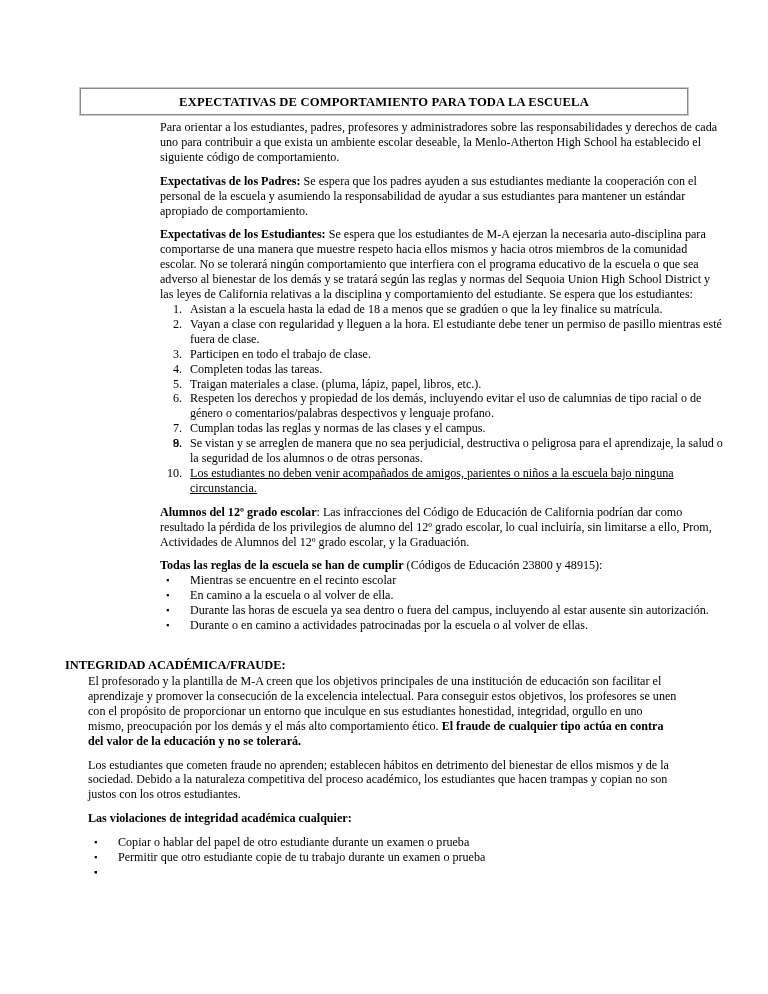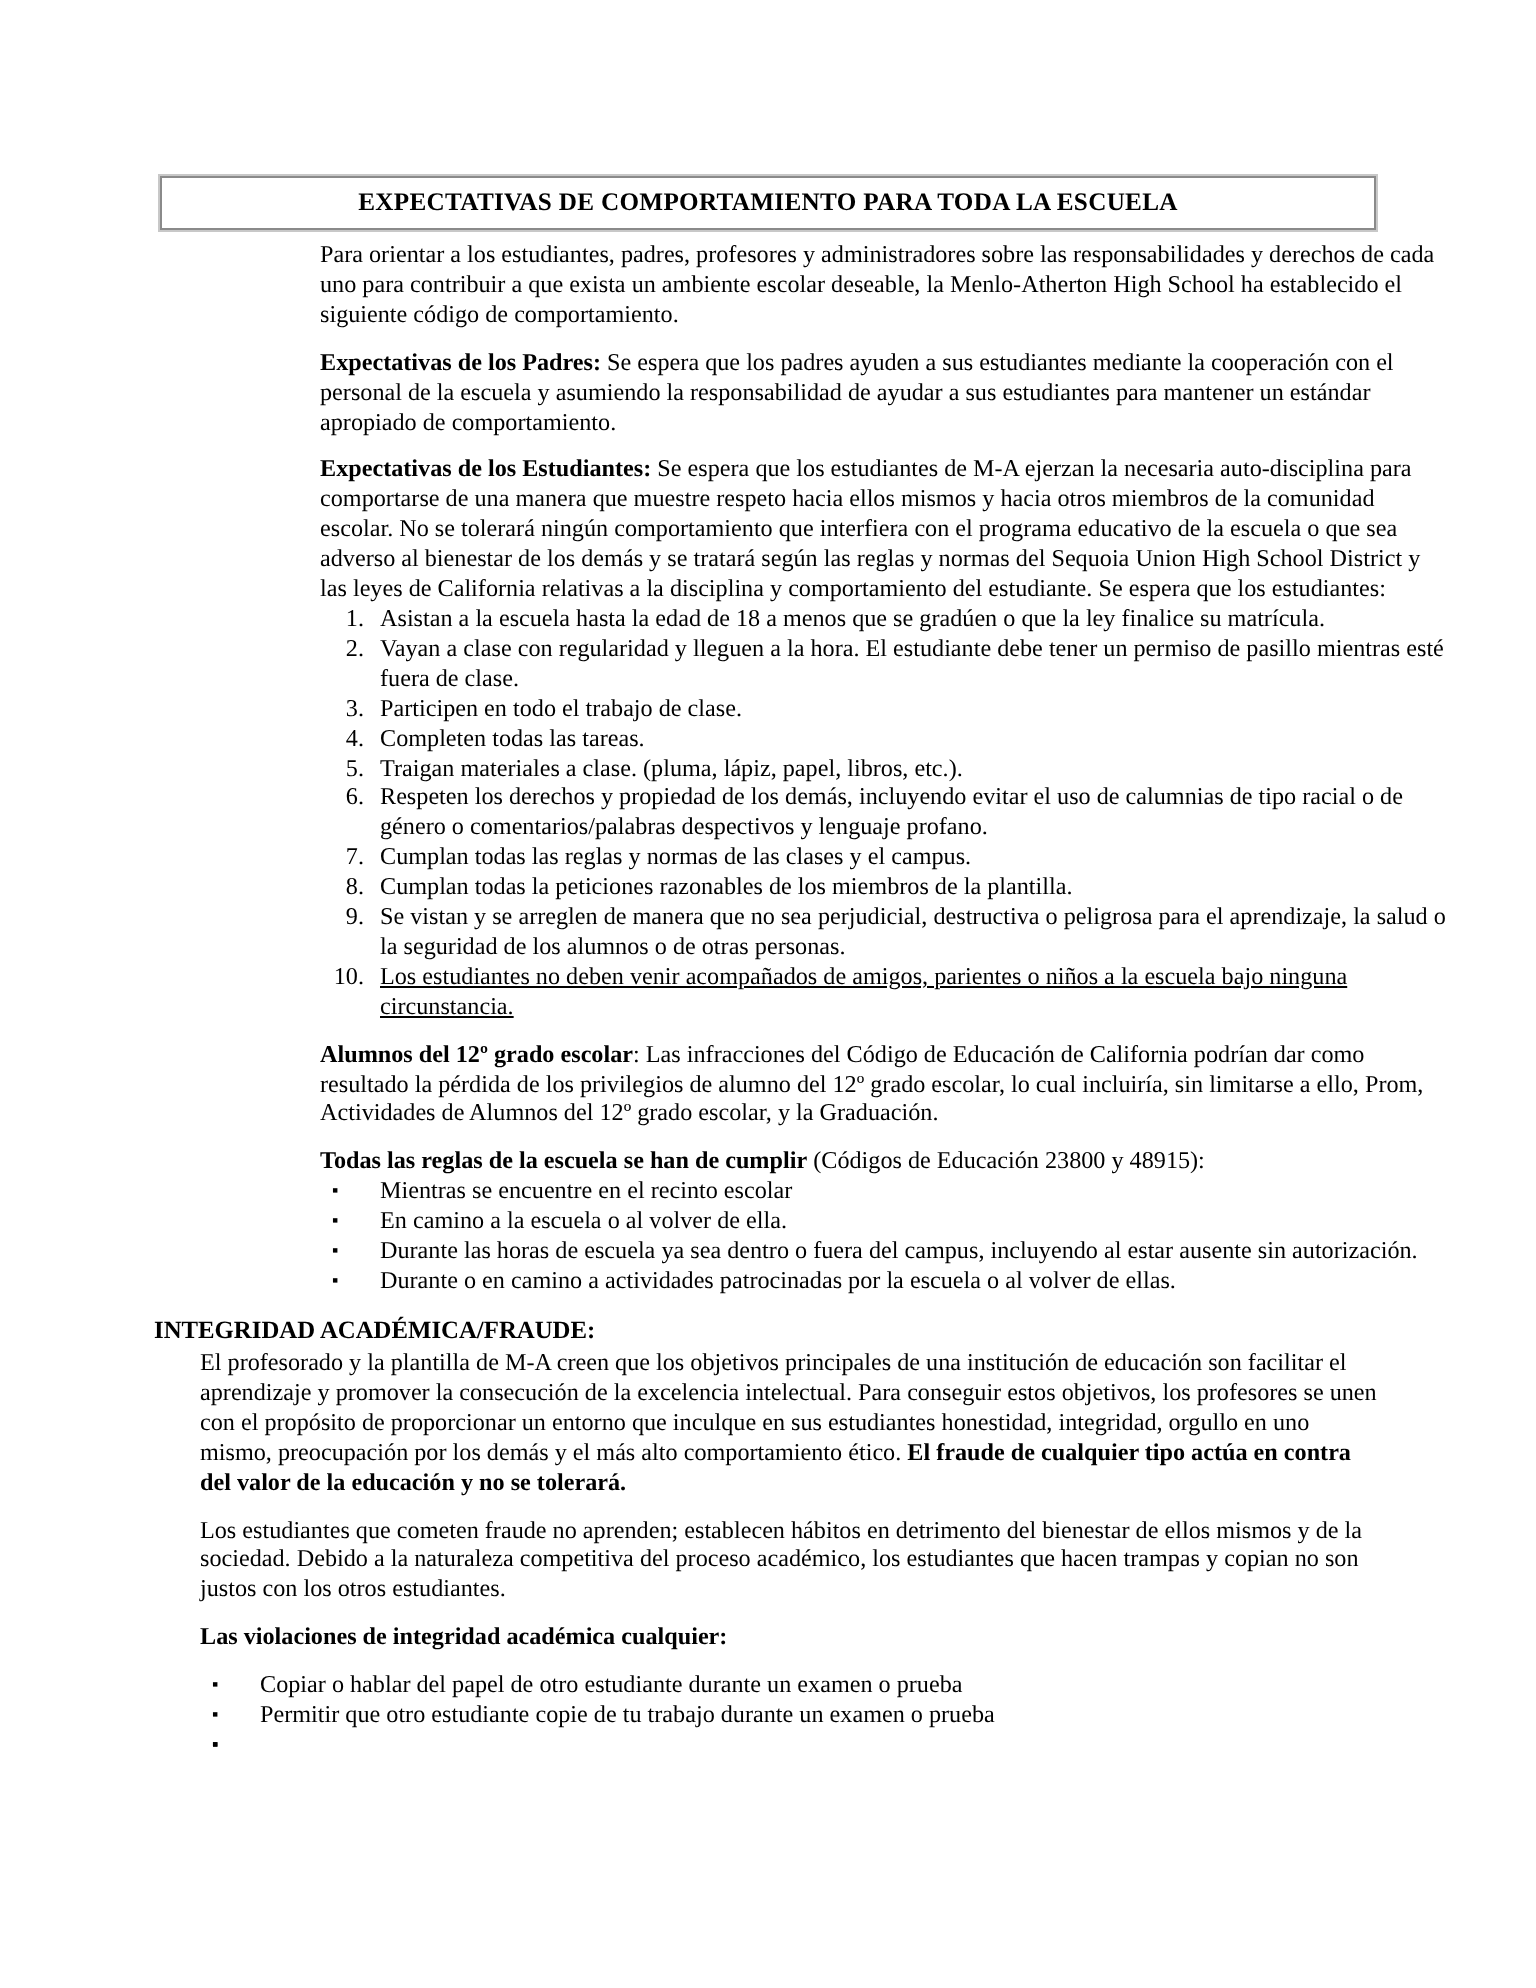--- a/index.html
+++ b/index.html
@@ -45,21 +45,21 @@
   
   .content {
     position: absolute;
     left: 112px;
     top: 120px;
     width: 566px;
     margin-left: 48px;
   }
   .content-wide {
     position: absolute;
-    left: 77px;
+    left: 65px;
     top: 658px;
     width: 613px;
   }
 
   p {
     margin: 0 0 9px 0;
     font-size: 12.1px;
     line-height: 14.9px;
     text-align: left;
   }
@@ -138,21 +138,21 @@
     <p class="tight"><b class="b">Expectativas de los Estudiantes:</b><span> Se espera que los estudiantes de M-A ejerzan la necesaria auto-disciplina para comportarse de una manera que muestre respeto hacia ellos mismos y hacia otros miembros de la comunidad escolar. No se tolerará ningún comportamiento que interfiera con el programa educativo de la escuela o que sea adverso al bienestar de los demás y se tratará según las reglas y normas del Sequoia Union High School District y las leyes de California relativas a la disciplina y comportamiento del estudiante. Se espera que los estudiantes:</span></p>
 
     <ol class="numlist" id="students-list">
         <li><span class="num">1.</span><span>Asistan a la escuela hasta la edad de 18 a menos que se gradúen o que la ley finalice su matrícula.</span></li>
         <li><span class="num">2.</span><span>Vayan a clase con regularidad y lleguen a la hora. El estudiante debe tener un permiso de pasillo mientras esté fuera de clase.</span></li>
         <li><span class="num">3.</span><span>Participen en todo el trabajo de clase.</span></li>
         <li><span class="num">4.</span><span>Completen todas las tareas.</span></li>
         <li><span class="num">5.</span><span>Traigan materiales a clase. (pluma, lápiz, papel, libros, etc.).</span></li>
         <li><span class="num">6.</span><span>Respeten los derechos y propiedad de los demás, incluyendo evitar el uso de calumnias de tipo racial o de género o comentarios/palabras despectivos y lenguaje profano.</span></li>
         <li><span class="num">7.</span><span>Cumplan todas las reglas y normas de las clases y el campus.</span></li>
-        <li><span class="num">8.</span><span>Cumplan todas la peticiones razonables de los miembros de la plantilla.</span></li>
+        <li><span class="num">8.</span></li>
         <li><span class="num">9.</span><span>Se vistan y se arreglen de manera que no sea perjudicial, destructiva o peligrosa para el aprendizaje, la salud o la seguridad de los alumnos o de otras personas.</span></li>
         <li><span class="num">10.</span><span class="u">Los estudiantes no deben venir acompañados de amigos, parientes o niños a la escuela bajo ninguna circunstancia.</span></li>
       </ol>
 
     <p><b class="b">Alumnos del 12º grado escolar</b><span>: Las infracciones del Código de Educación de California podrían dar como resultado la pérdida de los privilegios de alumno del 12º grado escolar, lo cual incluiría, sin limitarse a ello, Prom, Actividades de Alumnos del 12º grado escolar, y la Graduación.</span></p>
 
     <p class="tight"><b class="b">Todas las reglas de la escuela se han de cumplir</b><span> (Códigos de Educación 23800 y 48915):</span></p>
 
     <ul class="bullist" id="school-rules-list">
         <li><span class="bul">▪</span><span>Mientras se encuentre en el recinto escolar</span></li>

